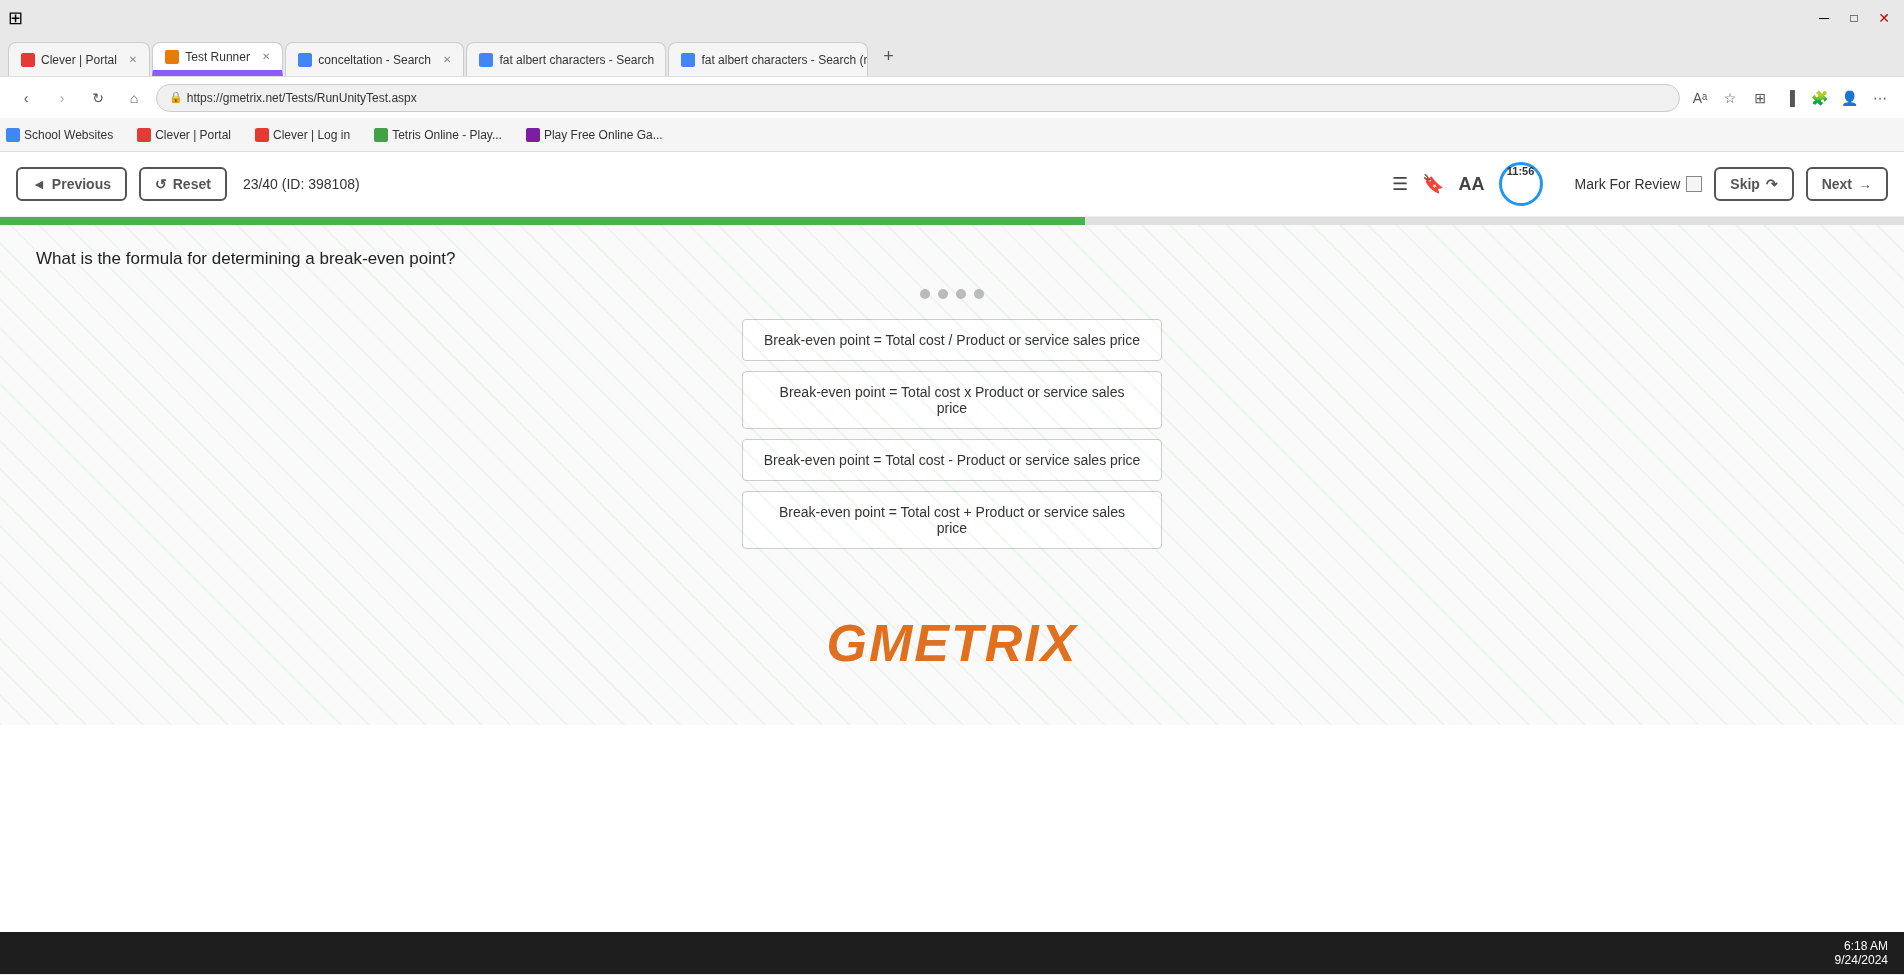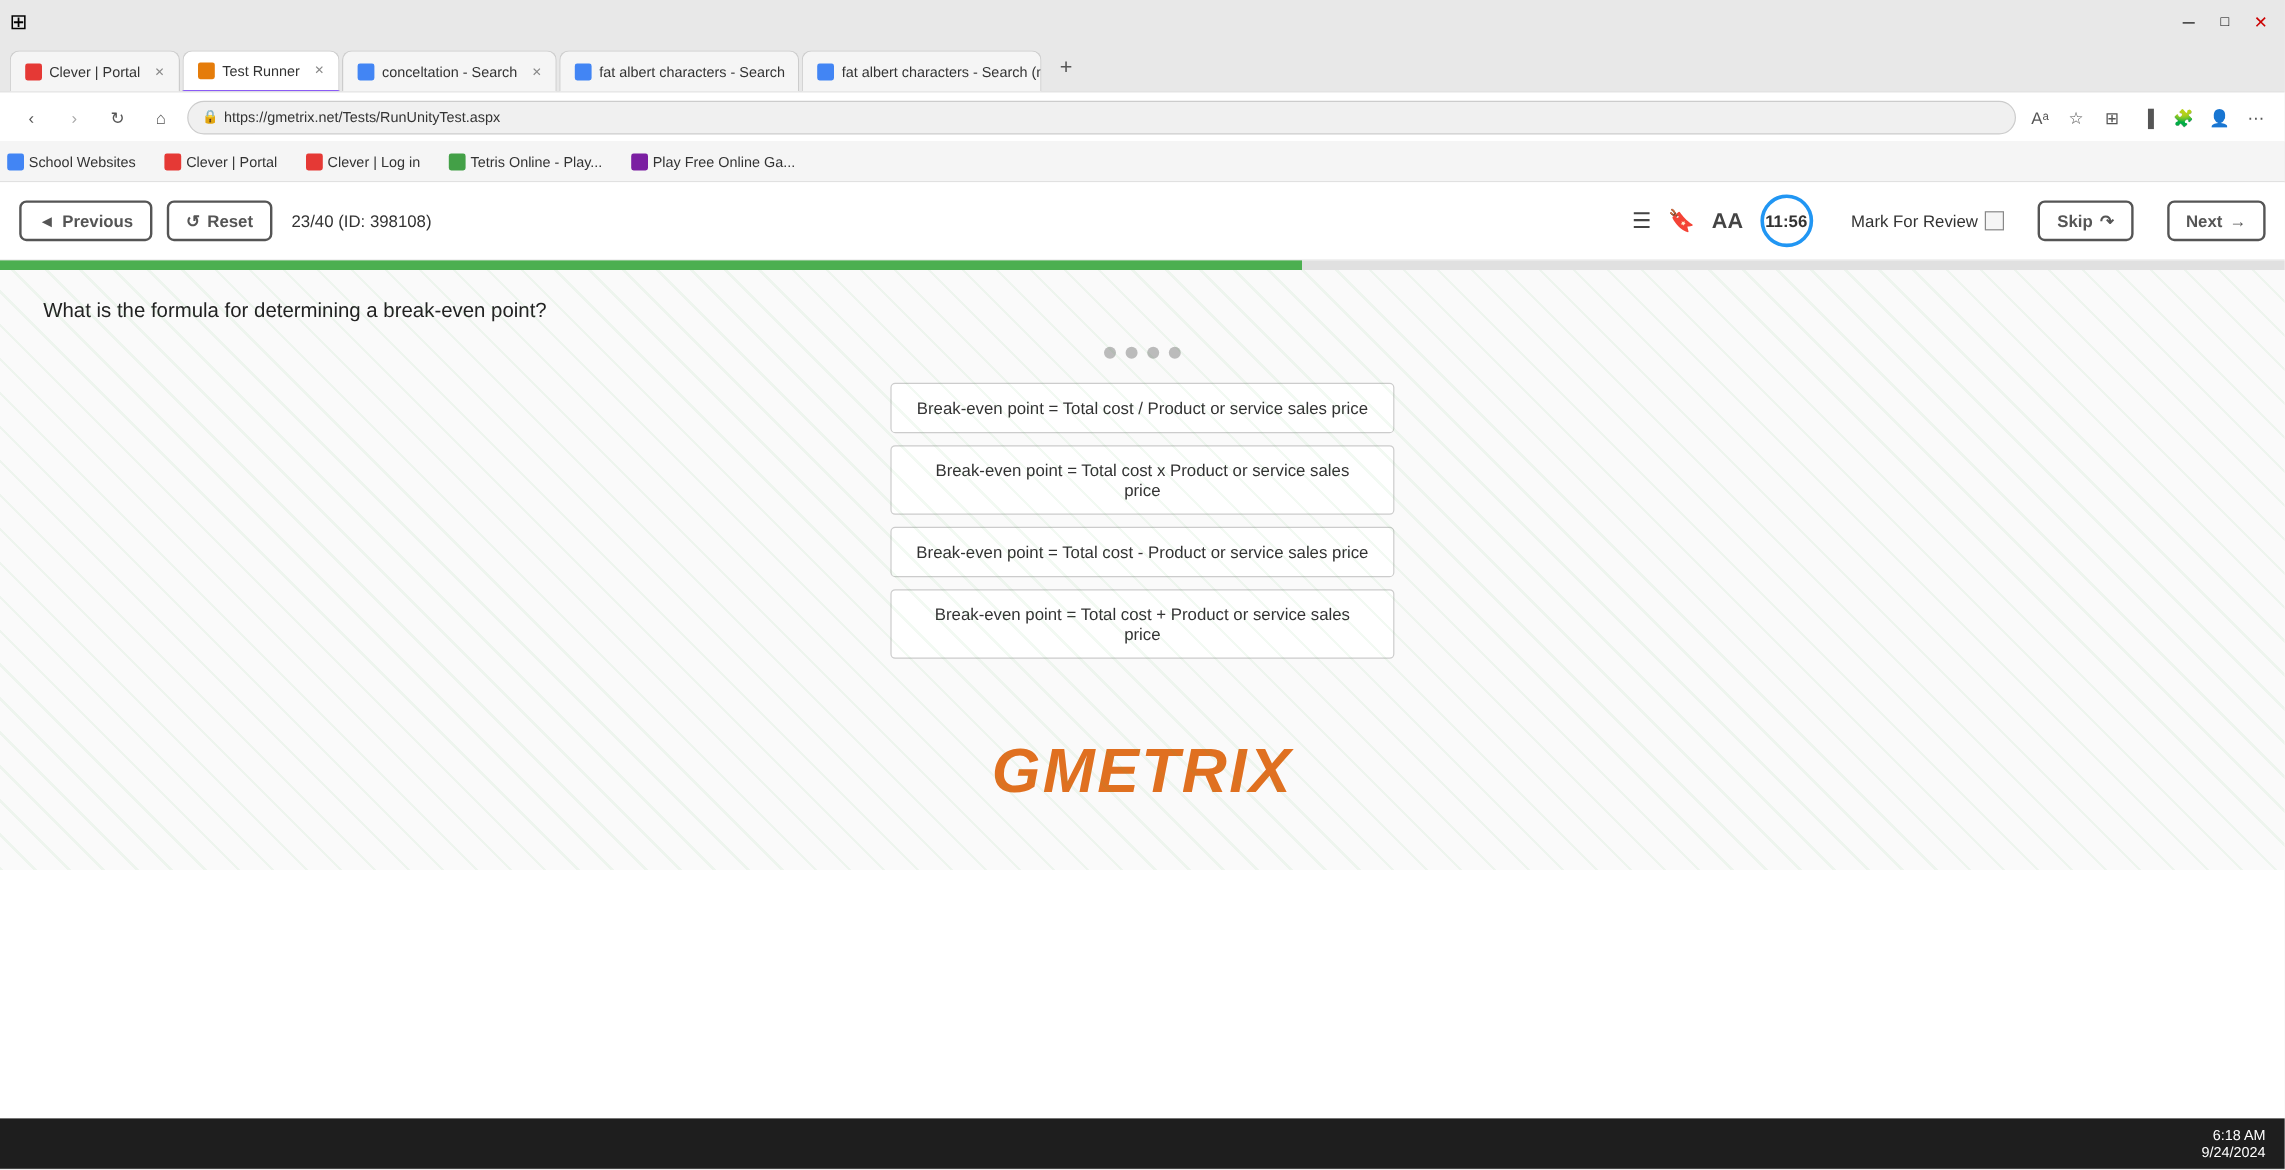--- a/index.html
+++ b/index.html
@@ -3,21 +3,21 @@
   <meta charset="utf-8">
   <style>
     * { box-sizing: border-box; margin: 0; padding: 0; }
     body { font-family: 'Segoe UI', Arial, sans-serif; background: #f0f0f0; width: 1904px; min-height: 975px; overflow-x: hidden; }
 
     
     .browser-frame { background: #e8e8e8; width: 100%; }
     .title-bar { background: #e8e8e8; height: 36px; display: flex; align-items: center; justify-content: space-between; padding: 0 8px; }
     .tab-bar { background: #e8e8e8; height: 40px; display: flex; align-items: flex-end; padding: 0 8px; gap: 2px; }
     .tab { height: 34px; background: #f5f5f5; border-radius: 8px 8px 0 0; padding: 0 12px; display: flex; align-items: center; gap: 6px; font-size: 12px; color: #333; border: 1px solid #ccc; border-bottom: none; max-width: 200px; white-space: nowrap; overflow: hidden; text-overflow: ellipsis; cursor: pointer; }
-    .tab.active { background: #fff; border-bottom: 1px solid #8b5cf6; z-index: 1; }
+    .tab.active { background: #fff; border-bottom: 6px solid #8b5cf6; z-index: 1; }
     .tab-icon { width: 14px; height: 14px; border-radius: 2px; flex-shrink: 0; }
     .tab-close { margin-left: 6px; color: #888; font-size: 10px; cursor: pointer; }
     .new-tab-btn { width: 28px; height: 28px; border-radius: 50%; background: transparent; border: none; font-size: 18px; color: #555; cursor: pointer; display: flex; align-items: center; justify-content: center; margin-left: 4px; align-self: center; }
 
     .address-bar-row { background: #fff; height: 42px; display: flex; align-items: center; padding: 0 12px; gap: 8px; border-top: 1px solid #ddd; }
     .nav-btn { width: 28px; height: 28px; border: none; background: transparent; color: #555; font-size: 14px; cursor: pointer; border-radius: 50%; display: flex; align-items: center; justify-content: center; }
     .address-box { flex: 1; height: 28px; border: 1px solid #ccc; border-radius: 14px; padding: 0 12px; font-size: 12px; color: #333; background: #f0f0f0; display: flex; align-items: center; }
     .browser-actions { display: flex; gap: 6px; align-items: center; }
     .browser-action-btn { width: 24px; height: 24px; border: none; background: transparent; color: #555; cursor: pointer; font-size: 14px; display: flex; align-items: center; justify-content: center; }
 
@@ -27,22 +27,22 @@
 
     
     .test-container { background: #fff; margin: 0; padding: 0; min-height: 780px; }
     .test-toolbar { background: #fff; padding: 10px 16px; display: flex; align-items: center; gap: 12px; border-bottom: 1px solid #eee; flex-wrap: wrap; }
     .toolbar-btn { height: 34px; padding: 0 14px; border: 2px solid; border-radius: 6px; cursor: pointer; font-size: 14px; font-weight: 600; display: flex; align-items: center; gap: 6px; white-space: nowrap; }
     .btn-prev { border-color: #555; color: #555; background: #fff; }
     .btn-reset { border-color: #555; color: #555; background: #fff; }
     .question-counter { font-size: 14px; color: #333; margin-left: 4px; }
     .toolbar-icons { display: flex; align-items: center; gap: 14px; margin-left: auto; }
     .toolbar-icon { font-size: 18px; color: #444; cursor: pointer; }
-    .timer-circle { width: 44px; height: 44px; border-radius: 50%; border: 3px solid #2196f3; display: flex; align-items: center; justify-content: center; font-size: 14px; font-weight: 700; color: #333; }
-    .toolbar-right { display: flex; align-items: center; gap: 28px; margin-left: 20px; }
+    .timer-circle { width: 44px; height: 44px; border-radius: 50%; border: 3px solid #2196f3; display: flex; align-items: flex-start; justify-content: center; font-size: 11px; font-weight: 700; color: #333; }
+    .toolbar-right { display: flex; align-items: center; gap: 12px; margin-left: 20px; }
     .mark-review-area { display: flex; align-items: center; gap: 6px; font-size: 14px; color: #333; }
     .mark-checkbox { width: 16px; height: 16px; border: 1px solid #888; background: #f5f5f5; display: inline-block; }
     .btn-skip { height: 34px; padding: 0 14px; border: 2px solid #555; border-radius: 6px; cursor: pointer; font-size: 14px; font-weight: 600; color: #555; background: #fff; display: flex; align-items: center; gap: 6px; }
     .btn-next { height: 34px; padding: 0 14px; border: 2px solid #555; border-radius: 6px; cursor: pointer; font-size: 14px; font-weight: 600; color: #555; background: #fff; display: flex; align-items: center; gap: 6px; }
 
     .progress-bar-container { width: 100%; height: 8px; background: #e0e0e0; }
     .progress-bar-fill { height: 100%; background: #4caf50; }
 
     .question-area { padding: 24px 36px; }
     .question-text { font-size: 17px; color: #222; margin-bottom: 20px; font-weight: 400; }

